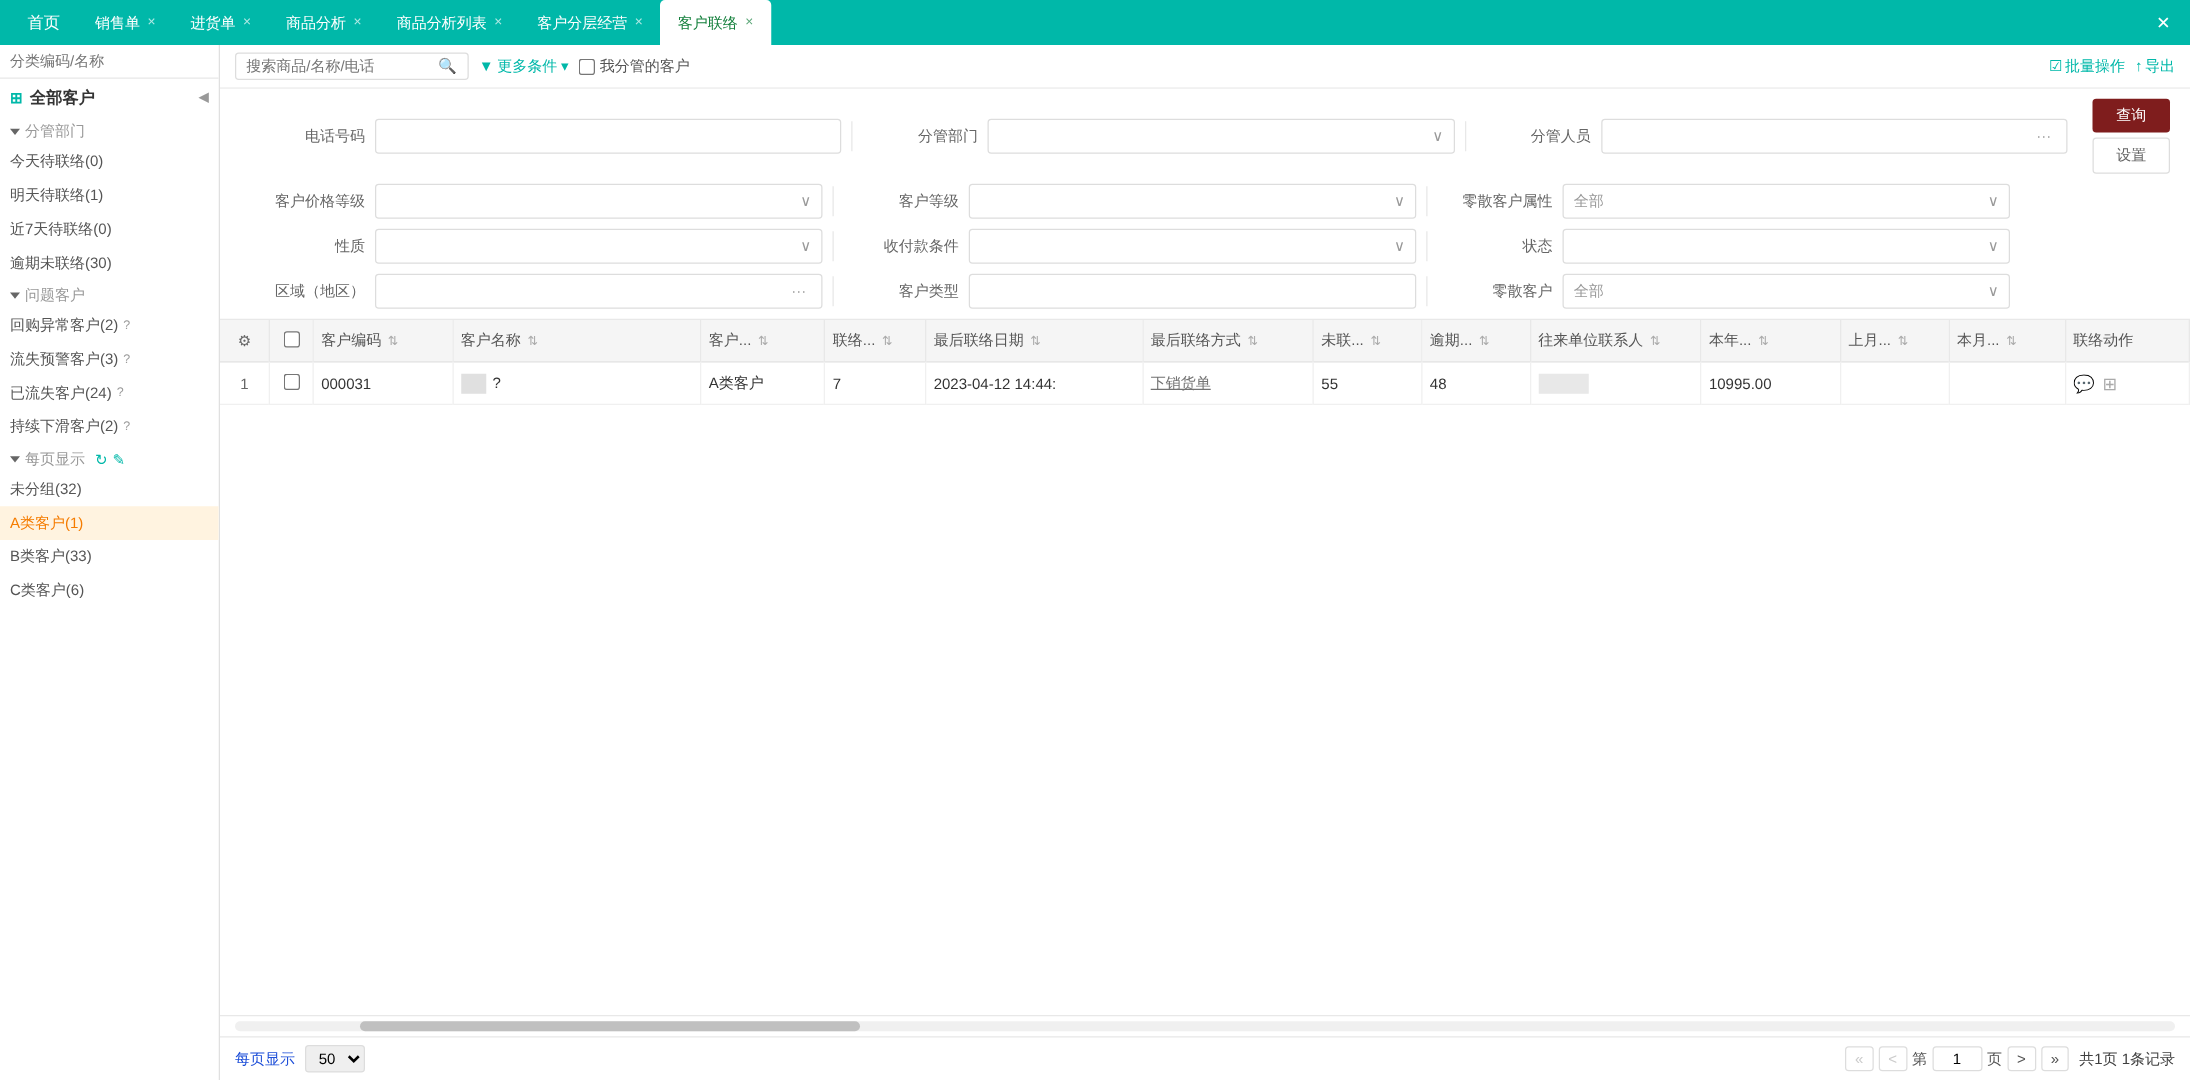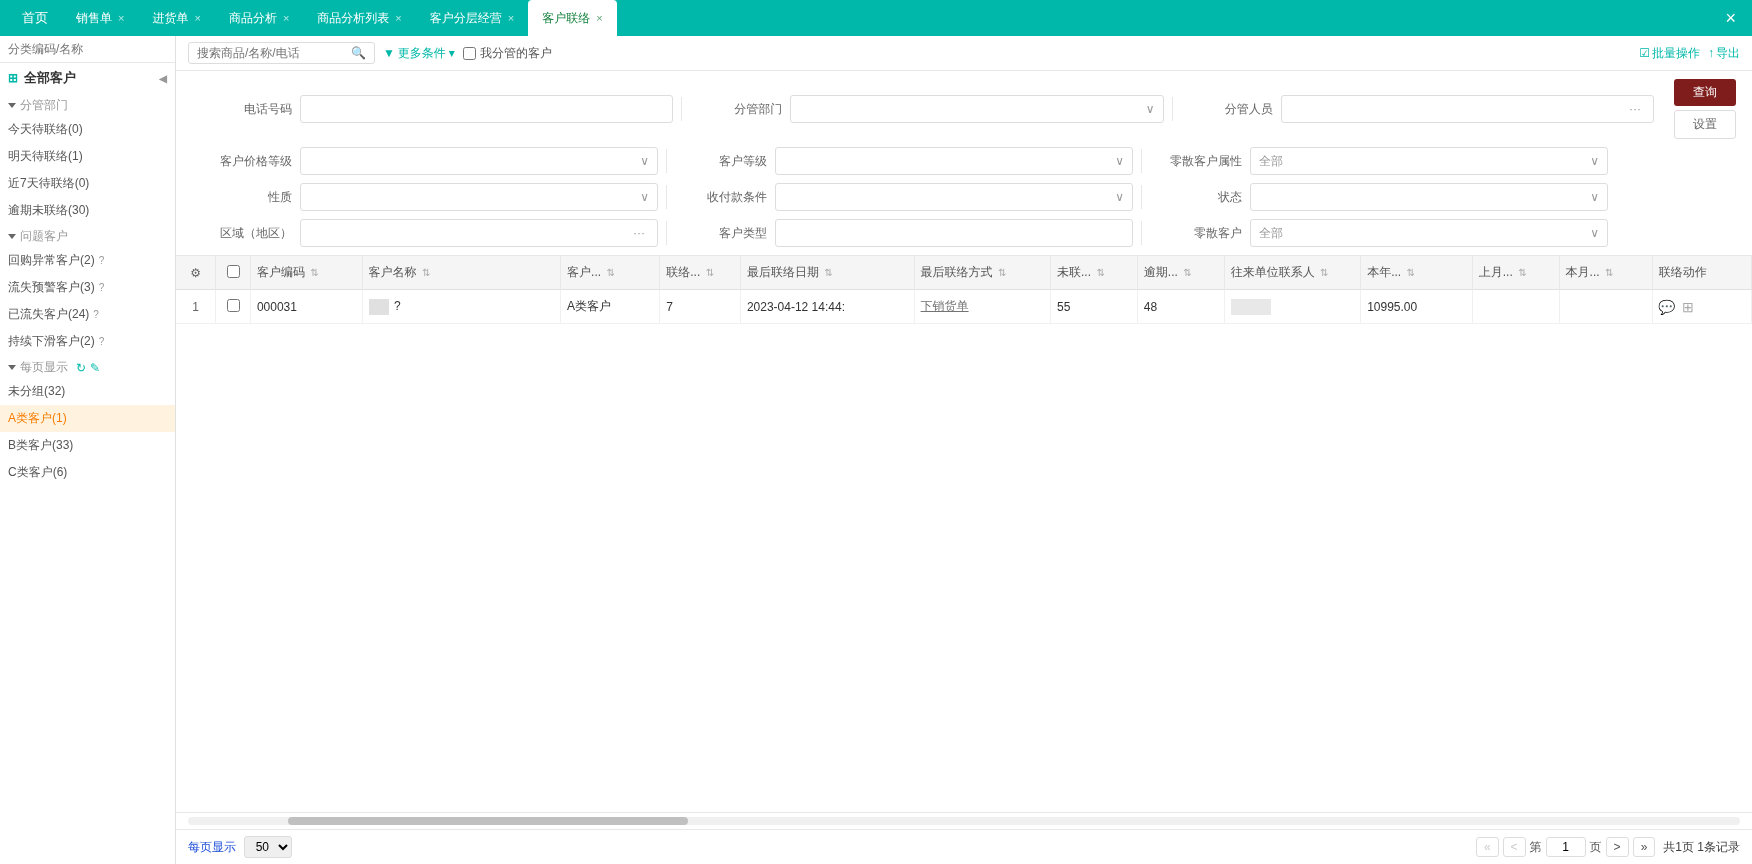--- a/index.html
+++ b/index.html
@@ -298,21 +298,20 @@
       font-size: 12px;
       color: #555;
     }
     .footer-spacer { flex: 1; }
     .page-size-label { color: #1d4ed8; }
     .page-size-select {
       border: 1px solid #ddd;
       border-radius: 3px;
       padding: 2px 6px;
       font-size: 12px;
-      text-align: right;
     }
     .page-nav { display: flex; align-items: center; gap: 4px; }
     .page-nav button {
       border: 1px solid #ddd;
       background: white;
       border-radius: 3px;
       padding: 2px 7px;
       cursor: pointer;
       color: #555;
     }

